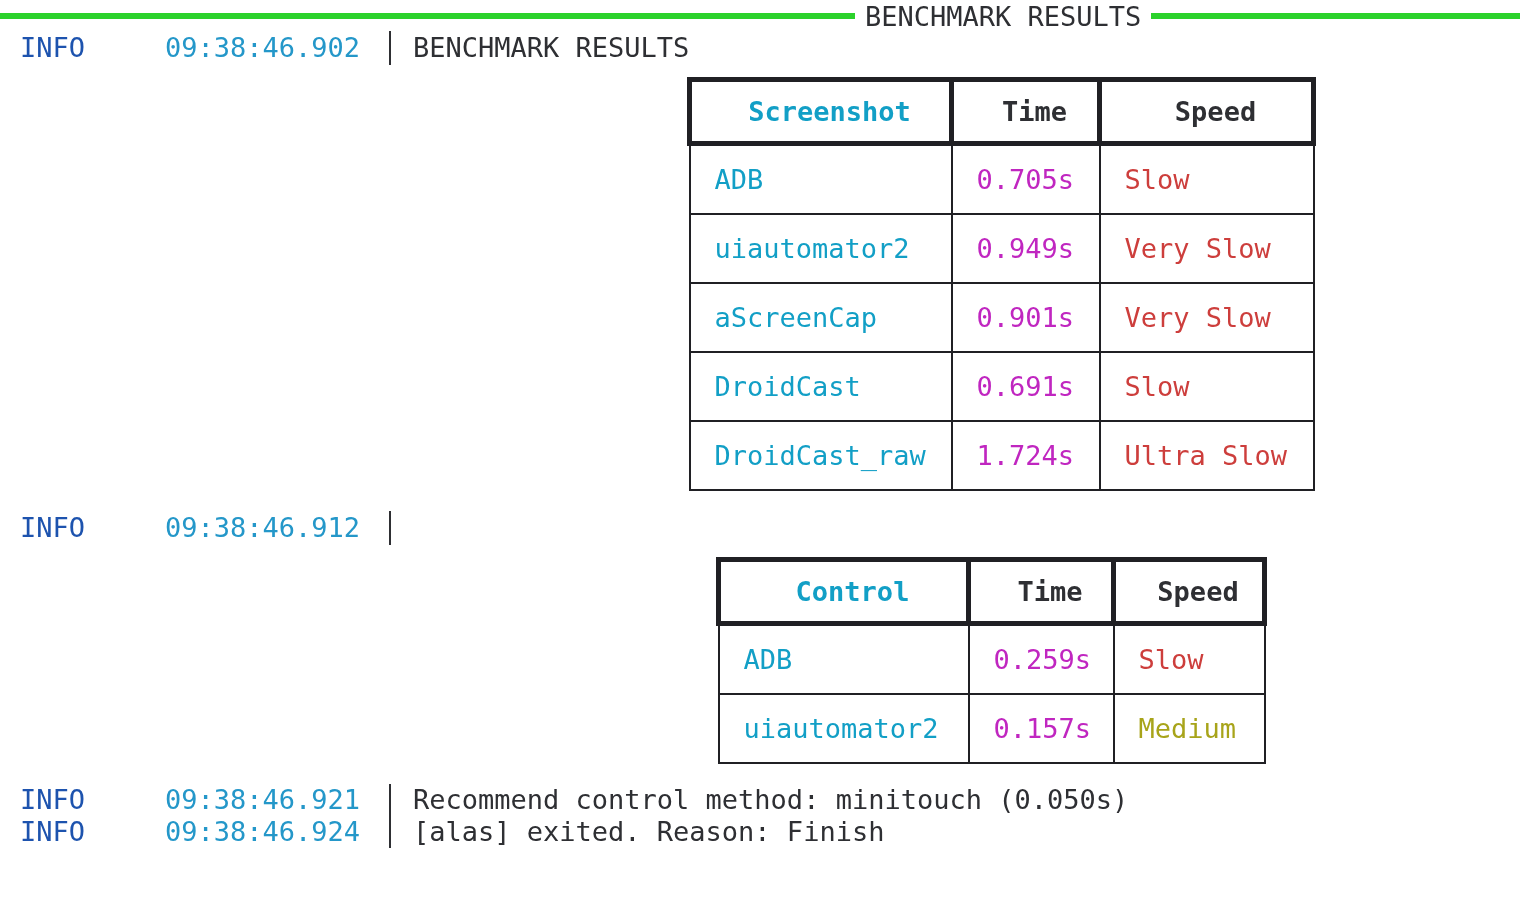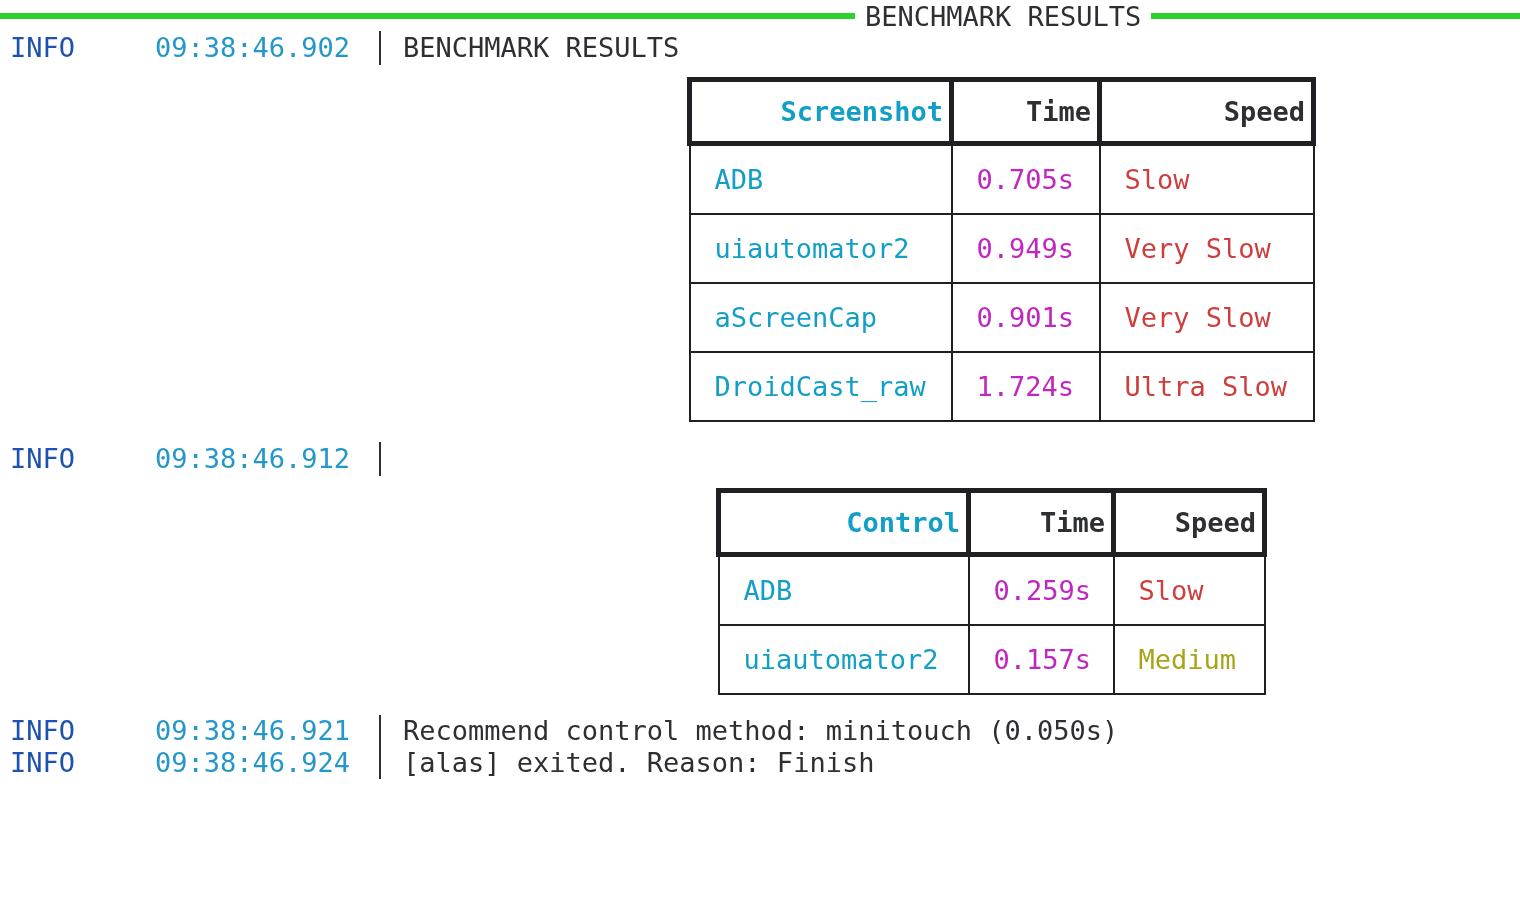--- a/index.html
+++ b/index.html
@@ -21,41 +21,41 @@
     font-family:"DejaVu Sans Mono",monospace;
     font-size:27px;color:var(--ink);
   }
   
   .banner{display:flex;align-items:center;height:30px;margin-top:1px;}
   .dline{height:4px;border-top:3px solid var(--green);border-bottom:3px solid var(--green);}
   .dline-left{width:855px;}
   .dline-right{flex:1;}
   .banner-title{padding:0 10px;white-space:pre;font-weight:normal;}
   
-  .log-row{display:flex;align-items:stretch;line-height:34px;padding-left:10px;white-space:pre;}
+  .log-row{display:flex;align-items:stretch;line-height:34px;padding-left:20px;white-space:pre;}
   .log-lvl{width:145px;color:var(--blue);}
   .log-time{width:196px;color:var(--cyan-time);}
   .log-bar{width:2px;background:var(--ink);margin:0 22px 0 28px;}
   .log-msg{color:var(--ink);}
   .log-group .log-row{line-height:32px;}
   .log-row.r2{margin-top:20px;}
   .log-group{margin-top:20px;}
   
   table.bench{border-collapse:collapse;table-layout:fixed;}
   #table-0{margin:12px 0 0 687px;}
   #table-1{margin:12px 0 0 716px;}
   #table-0 col:nth-child(1){width:262px;}
   #table-0 col:nth-child(2){width:148px;}
   #table-0 col:nth-child(3){width:214px;}
   #table-1 col:nth-child(1){width:250px;}
   #table-1 col:nth-child(2){width:145px;}
   #table-1 col:nth-child(3){width:151px;}
   table.bench th{
     border:5px solid var(--border);
-    text-align:right;font-weight:bold;
+    text-align:center;font-weight:bold;
     padding:14px 6px 14px 24px;
     white-space:nowrap;overflow:hidden;
   }
   table.bench td{
     border:2px solid var(--border);
     text-align:left;
     padding:18px 10px 18px 24px;
     white-space:nowrap;overflow:hidden;
   }
   .cyan{color:var(--cyan);}
@@ -104,20 +104,25 @@
         <td class="cyan">uiautomator2</td>
         <td class="magenta">0.949s</td>
         <td class="speed-slow">Very Slow</td>
       </tr>
       <tr>
         <td class="cyan">aScreenCap</td>
         <td class="magenta">0.901s</td>
         <td class="speed-slow">Very Slow</td>
       </tr>
       <tr>
+        <td class="cyan">DroidCast</td>
+        <td class="magenta">0.691s</td>
+        <td class="speed-slow">Slow</td>
+      </tr>
+      <tr>
         <td class="cyan">DroidCast_raw</td>
         <td class="magenta">1.724s</td>
         <td class="speed-ultra">Ultra Slow</td>
       </tr>
     </tbody>
   </table>
 
 <div class="log-row r2">
   <span class="log-lvl">INFO</span>
   <span class="log-time">09:38:46.912</span>

